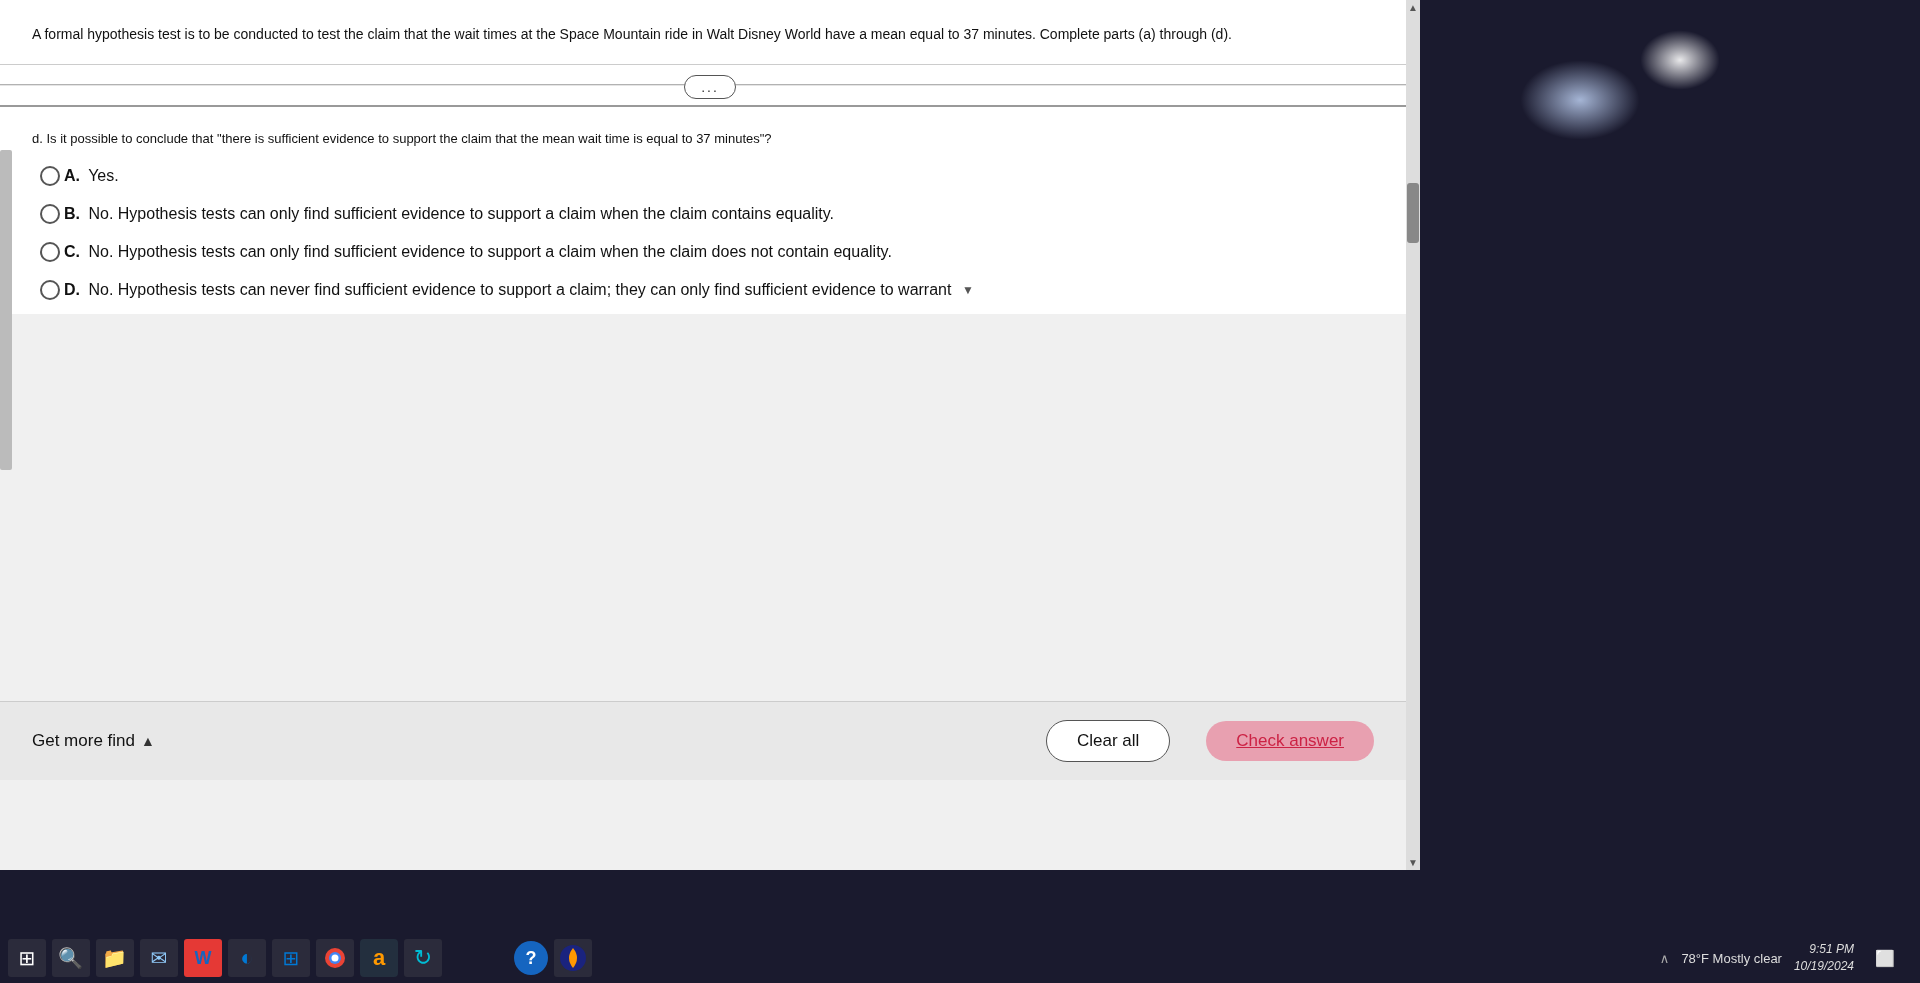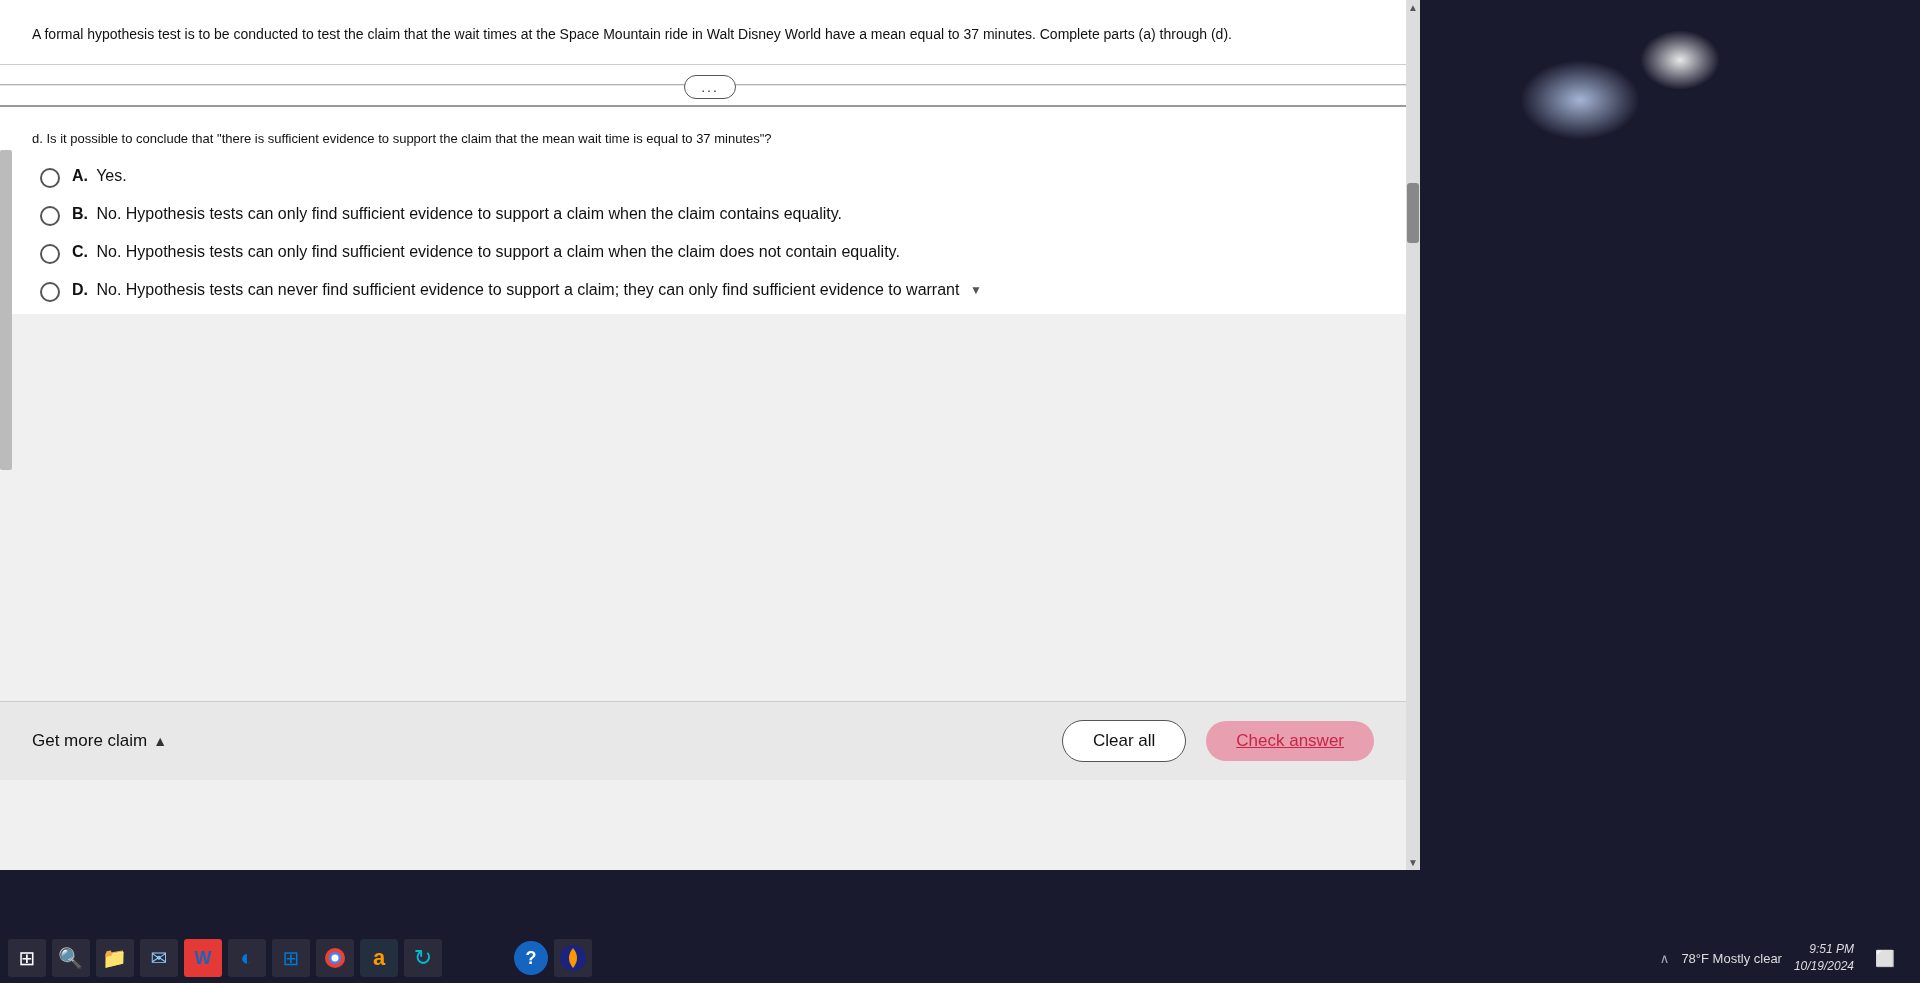--- a/index.html
+++ b/index.html
@@ -88,22 +88,22 @@
     .options-list {
       margin-top: 18px;
       display: flex;
       flex-direction: column;
       gap: 14px;
       padding: 0 8px;
     }
 
     .option-item {
       display: flex;
-      align-items: flex-end;
-      gap: 12px;
+      align-items: center;
+      gap: 4px;
       font-size: 16px;
       color: #111;
       cursor: pointer;
     }
 
     .radio-outer {
       width: 20px;
       height: 20px;
       border-radius: 50%;
       border: 2px solid #555;
@@ -192,21 +192,21 @@
       cursor: pointer;
     }
 
     .help-arrow {
       font-size: 14px;
       color: #333;
     }
 
     .action-buttons {
       display: flex;
-      gap: 20px;
+      gap: 36px;
       align-items: center;
     }
 
     .btn-clear {
       background: white;
       border: 1.5px solid #555;
       border-radius: 24px;
       padding: 10px 30px;
       font-size: 17px;
       color: #111;
@@ -370,21 +370,21 @@
   <div class="left-scrollbar"></div>
 
   <div class="scrollbar-right">
     <span class="scrollbar-arrow-up">▲</span>
     <div class="scrollbar-thumb"></div>
     <span class="scrollbar-arrow-down">▼</span>
   </div>
 
   <div class="bottom-bar">
     <div class="get-more-help">
-      <span>Get more claim</span>
+      <span>Get more find</span>
       <span class="help-arrow">▲</span>
     </div>
     <div class="action-buttons">
       <button class="btn-clear">Clear all</button>
       <button class="btn-check">Check answer</button>
     </div>
   </div>
 
 </div>
 

